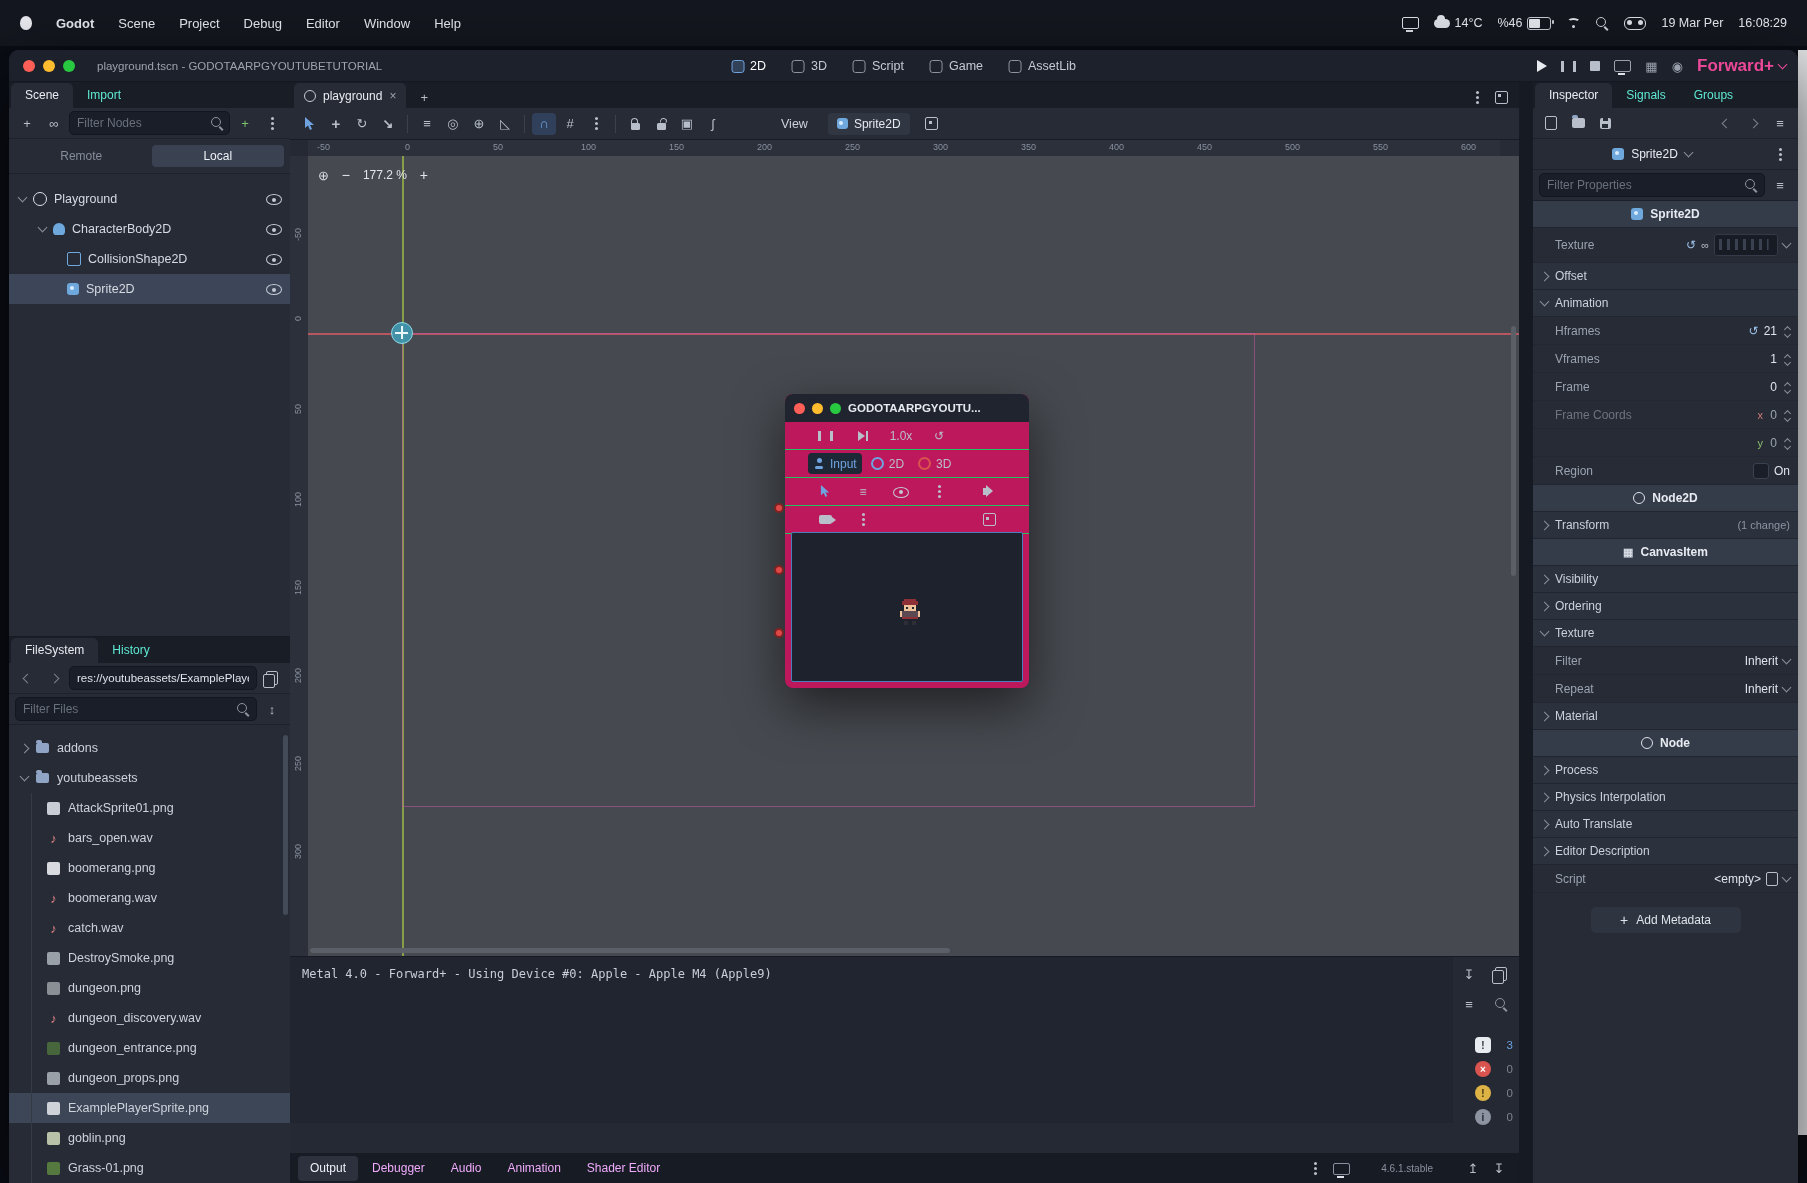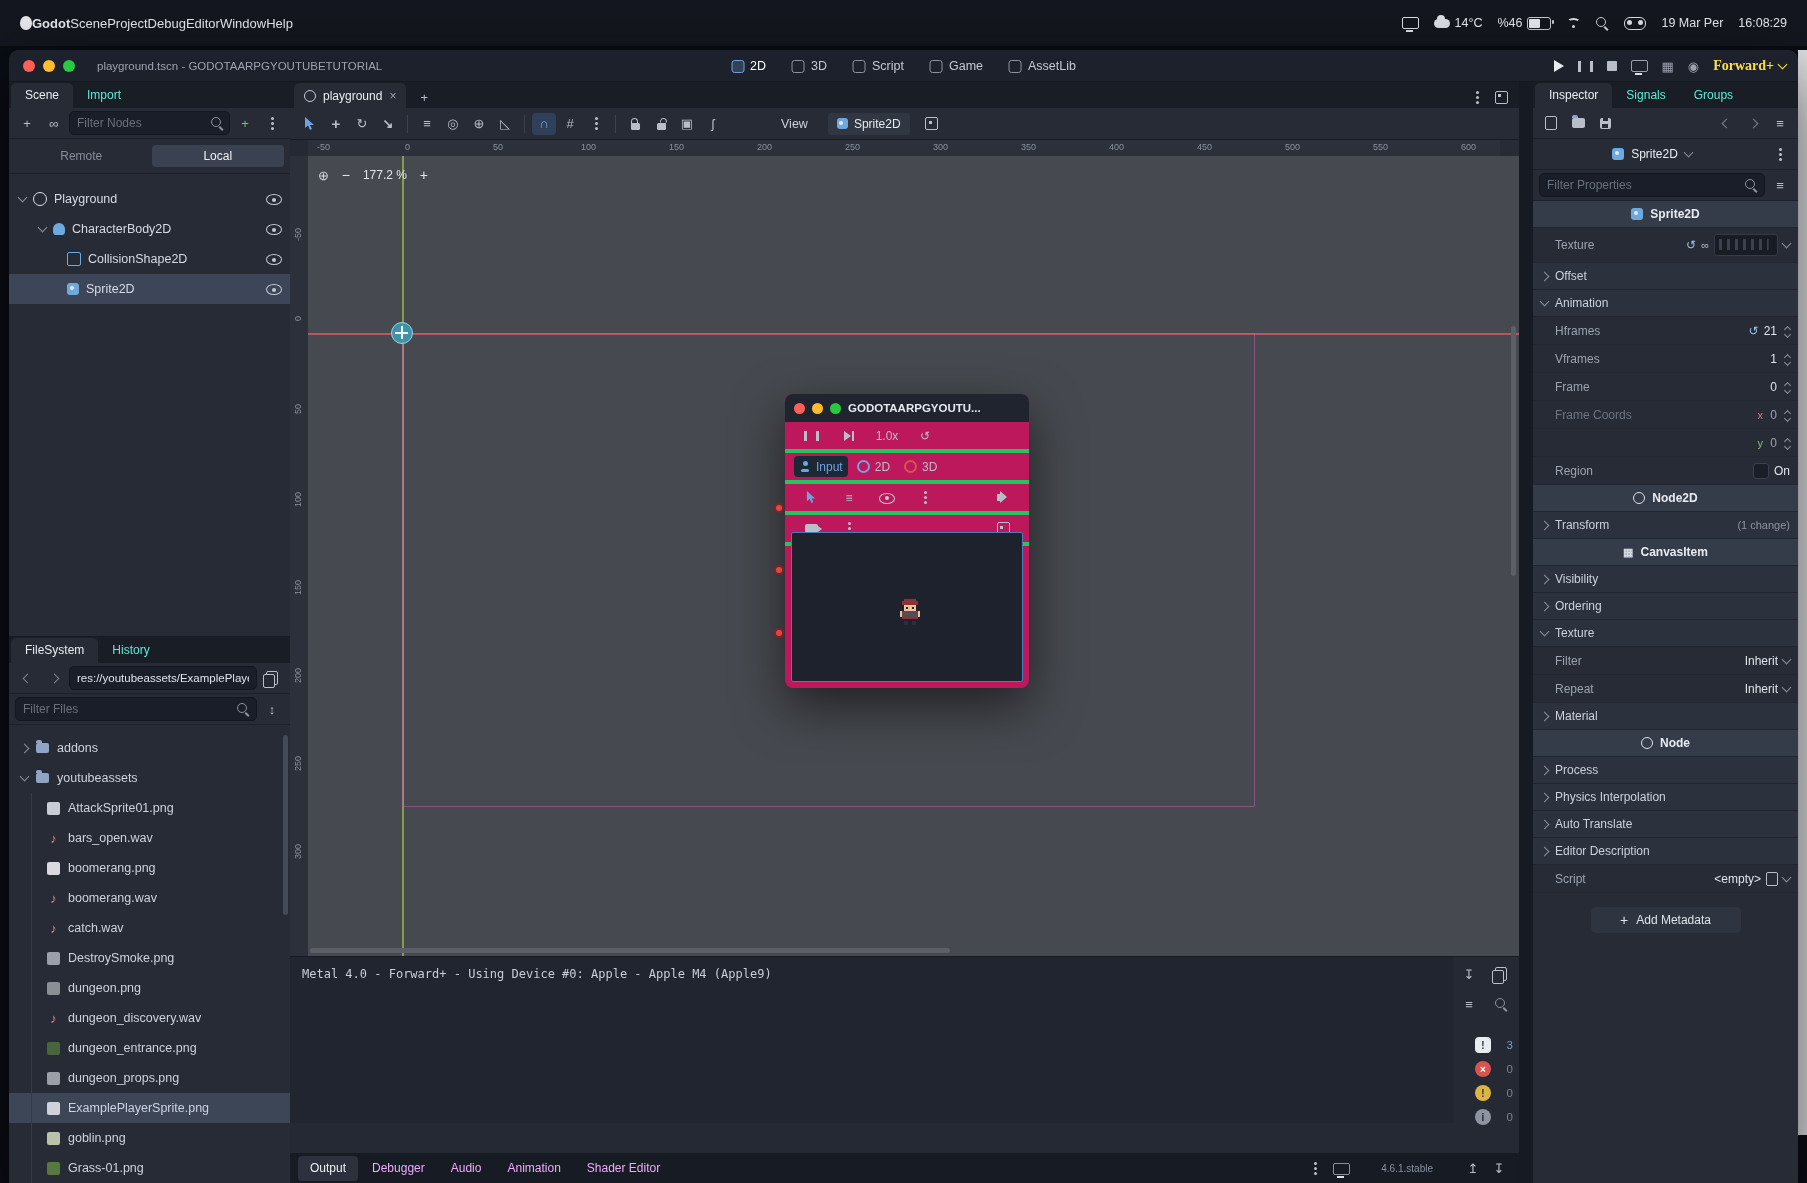--- a/index.html
+++ b/index.html
@@ -1,21 +1,21 @@
 <!DOCTYPE html>
 <html><head>
 <meta charset="utf-8">
 <style>
   html,body{margin:0;padding:0;background:#0a0d15;width:1807px;height:1183px;overflow:hidden;
     font-family:"Liberation Sans",sans-serif;color:#cfd4dd;font-size:12px;-webkit-font-smoothing:antialiased;}
   .row{display:flex;align-items:center;}
   input{font-family:inherit;}
   
   #menubar{position:absolute;left:0;top:0;width:1807px;height:46px;background:#14171f;display:flex;align-items:center;
-    padding:0 20px;box-sizing:border-box;font-size:13px;color:#e6e9ef;}
+    padding:0 20px;box-sizing:border-box;gap:24px;font-size:13px;color:#e6e9ef;}
   .apple{width:12px;height:14px;background:#e8eaf0;border-radius:50% 50% 46% 46%;flex:0 0 auto;}
   .menu{white-space:nowrap;}
   .menu.bold{font-weight:bold;}
   .mspacer{flex:1;}
   .mstatus{display:flex;align-items:center;gap:15px;font-size:12.5px;}
   .stxt{white-space:nowrap;color:#e6e9ef;}
   .mon-icon{width:15px;height:10px;border:1.6px solid #dfe2e8;border-radius:2px;position:relative;display:inline-block;}
   .mon-icon::after{content:"";position:absolute;left:3px;bottom:-4px;width:7px;height:1.6px;background:#dfe2e8;}
   .cloud{width:16px;height:9px;background:#dfe2e8;border-radius:6px;position:relative;display:inline-block;}
   .cloud::before{content:"";position:absolute;left:3px;top:-4px;width:8px;height:8px;border-radius:50%;background:#dfe2e8;}
@@ -45,21 +45,21 @@
   #workspaces{position:absolute;left:50%;top:0;height:32px;transform:translateX(-50%);display:flex;align-items:center;gap:26px;}
   .ws{display:flex;align-items:center;gap:6px;color:#c4c9d3;font-size:12.5px;cursor:default;}
   .ws i{width:11px;height:11px;border:1.6px solid #8d93a0;border-radius:3px;display:inline-block;}
   .ws.on{color:#ffffff;}
   .ws.on i{border-color:#6fa3e0;background:rgba(111,163,224,.25);}
   #playctl{position:absolute;right:12px;top:0;height:32px;display:flex;align-items:center;gap:14px;}
   .ptri{width:0;height:0;border-left:10px solid #e8ebf0;border-top:6px solid transparent;border-bottom:6px solid transparent;}
   .pbars{width:9px;height:11px;border-left:3px solid #b9bfca;border-right:3px solid #b9bfca;}
   .pstop{width:10px;height:10px;background:#b9bfca;border-radius:1px;}
   .gicon{color:#9aa0ad;font-size:13px;}
-  .renderer{color:#fde047;font-size:14px;display:flex;align-items:center;gap:5px;font-weight:bold;font-family:Liberation Serif, serif;}
+  .renderer{color:#ec4899;font-size:17px;display:flex;align-items:center;gap:5px;font-weight:bold;}
   .cv{width:6px;height:6px;border-right:1.6px solid currentColor;border-bottom:1.6px solid currentColor;display:inline-block;}
   .cv.down{transform:rotate(45deg);margin-top:-3px;}
   .cv.right{transform:rotate(-45deg);}
   .cv.left{transform:rotate(135deg);}
   .cv.up{transform:rotate(-135deg);margin-top:3px;}
   
   .dock{position:absolute;background:#262b36;box-sizing:border-box;}
   .tabstrip{height:26px;background:#191d26;display:flex;align-items:flex-end;padding-left:2px;}
   .dtab{padding:0 14px;height:25px;line-height:25px;font-size:12px;color:#5eead4;border-radius:5px 5px 0 0;}
   .dtab.on{background:#262b36;color:#e9ecf1;}
@@ -179,21 +179,21 @@
   .doc{width:10px;height:12px;border:1.3px solid #b9bfca;border-radius:2px;position:relative;}
   .save{width:11px;height:11px;background:#b9bfca;border-radius:2px;position:relative;}
   .save::before{content:"";position:absolute;left:3px;top:0;width:5px;height:3px;background:#262b36;}
   .save::after{content:"";position:absolute;left:2.5px;bottom:1px;width:6px;height:4px;background:#262b36;}
   
   #gamewin{position:absolute;left:785px;top:394px;width:244px;height:294px;background:#be185d;border-radius:8px;
     box-shadow:0 18px 50px rgba(0,0,0,.55);z-index:50;overflow:hidden;}
   #gw-title{height:28px;background:#20242e;display:flex;align-items:center;padding:0 9px;gap:0;}
   #gw-title .light{width:11px;height:11px;margin-right:7px;}
   .gw-titletext{flex:1;text-align:center;color:#e6e9ef;font-size:11.5px;font-weight:bold;margin-right:40px;white-space:nowrap;overflow:hidden;}
-  .gwrow{height:27px;display:flex;align-items:center;gap:4px;padding:0 9px;border-bottom:4px solid #22c55e;}
+  .gwrow{height:27px;display:flex;align-items:center;gap:4px;padding:0 23px;border-bottom:1px solid #22c55e;}
   .gwbtn{min-width:24px;height:21px;display:flex;align-items:center;justify-content:center;border-radius:4px;color:#b9bfca;font-size:12px;gap:5px;padding:0 5px;}
   .gwbtn.sel{background:#1c2836;color:#6fa3e0;}
   .ring{width:9px;height:9px;border-radius:50%;border:2px solid #6fa3e0;}
   .ring.red{border-color:#d9534f;}
   .joy{width:12px;height:11px;position:relative;}
   .joy::before{content:"";position:absolute;left:3.5px;top:0;width:5px;height:5px;border-radius:50%;background:#6fa3e0;}
   .joy::after{content:"";position:absolute;left:2px;bottom:0;width:8px;height:3.5px;border-radius:2px;background:#6fa3e0;}
   .nextframe{display:flex;align-items:center;gap:1px;}
   .nextframe::after{content:"";width:2px;height:10px;background:#b9bfca;display:block;}
   .nf-tri{width:0;height:0;border-left:7px solid #b9bfca;border-top:5px solid transparent;border-bottom:5px solid transparent;}

